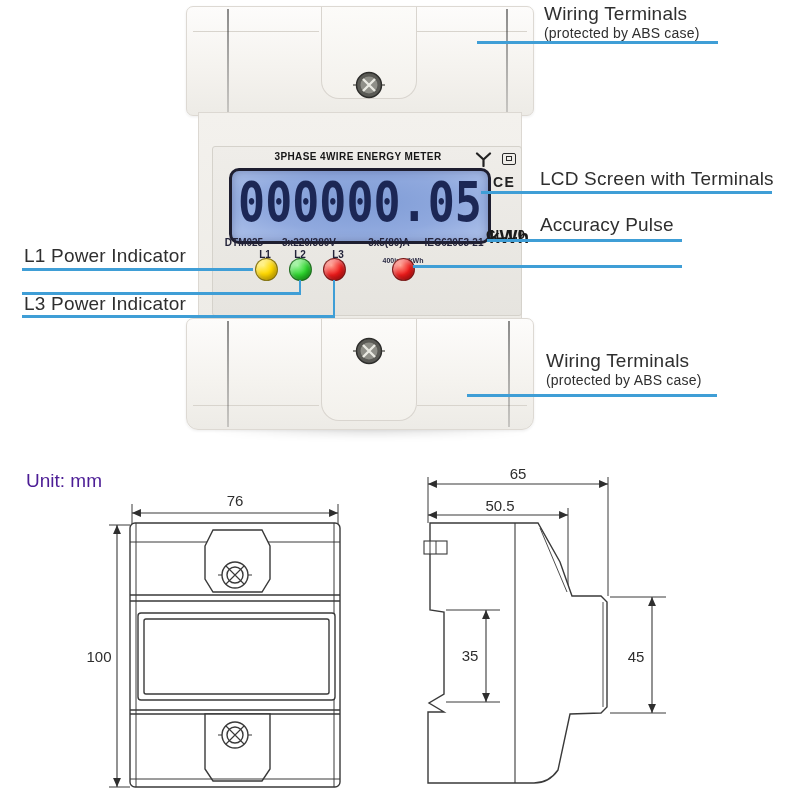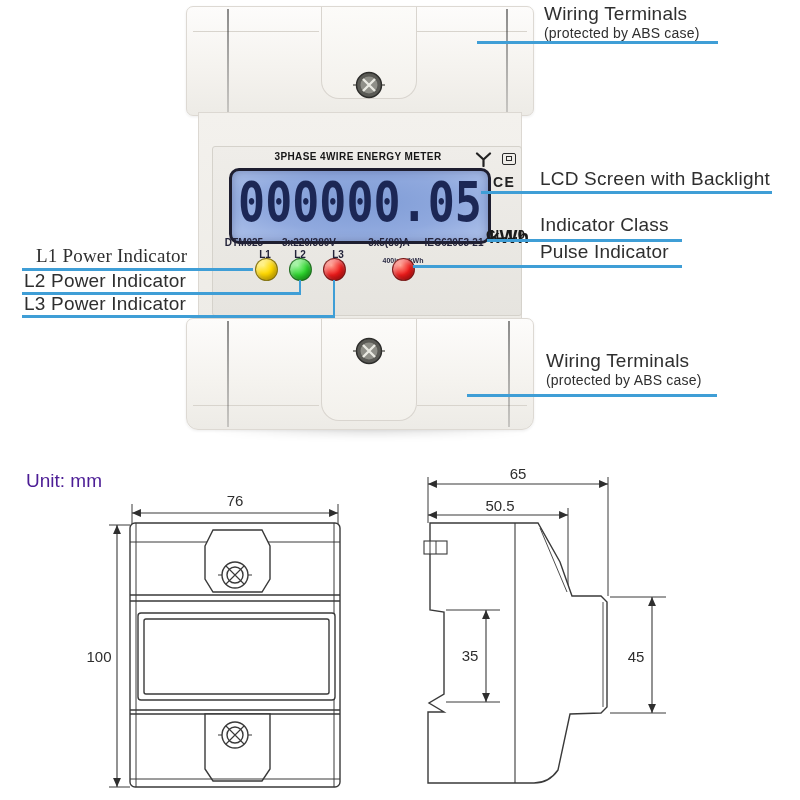--- a/index.html
+++ b/index.html
@@ -171,25 +171,23 @@
   <div class="callout-line" style="left:22px;top:292px;width:279px;"></div>
   <div class="callout-vline" style="left:299px;top:280px;height:14px;"></div>
   <div class="callout-line" style="left:22px;top:315px;width:313px;"></div>
   <div class="callout-vline" style="left:333px;top:280px;height:37px;"></div>
   <div class="callout-line" style="left:467px;top:394px;width:250px;"></div>
 
   <div class="callout-label" style="left:544px;top:3px;">
     <div>Wiring Terminals</div>
     <div class="sub">(protected by ABS case)</div>
   </div>
-  <div class="callout-label" style="left:540px;top:168px;">LCD Screen with Backlight</div>
-  <div class="callout-label" style="left:540px;top:214px;">Indicator Class</div>
-  <div class="callout-label" style="left:540px;top:241px;">Pulse Indicator</div>
-  <div class="callout-label" style="left:36px;top:245px;font-family:Liberation Serif, serif;">L1 Power Indicator</div>
-  <div class="callout-label" style="left:24px;top:270px;">L2 Power Indicator</div>
+  <div class="callout-label" style="left:540px;top:168px;">LCD Screen with Terminals</div>
+  <div class="callout-label" style="left:540px;top:214px;">Accuracy Pulse</div>
+  <div class="callout-label" style="left:24px;top:245px;">L1 Power Indicator</div>
   <div class="callout-label" style="left:24px;top:293px;text-align:center;">L3 Power Indicator</div>
   <div class="callout-label" style="left:546px;top:350px;">
     <div>Wiring Terminals</div>
     <div class="sub">(protected by ABS case)</div>
   </div>
 </div>
 
 <div class="unit-label">Unit: mm</div>
 
 <svg class="drawing" style="left:85px;top:468px;" width="280" height="330" viewBox="0 0 280 330">

